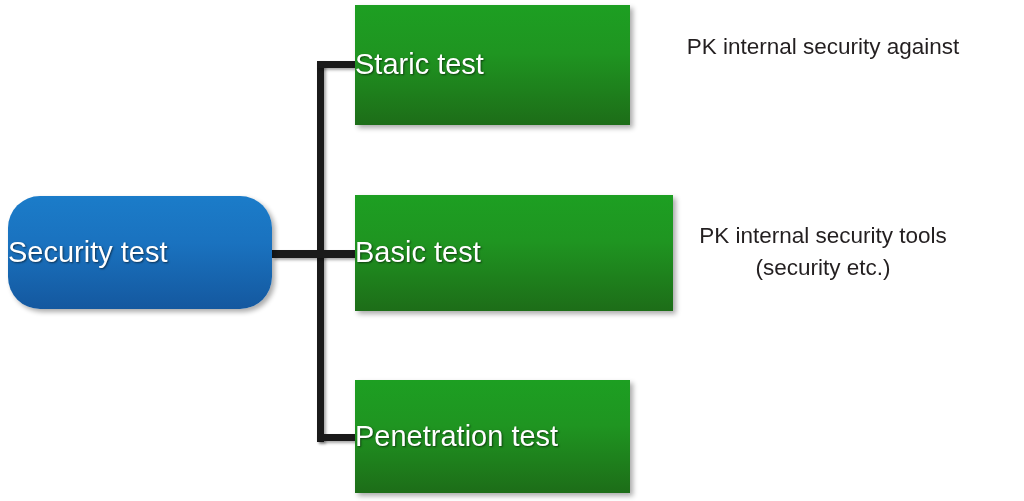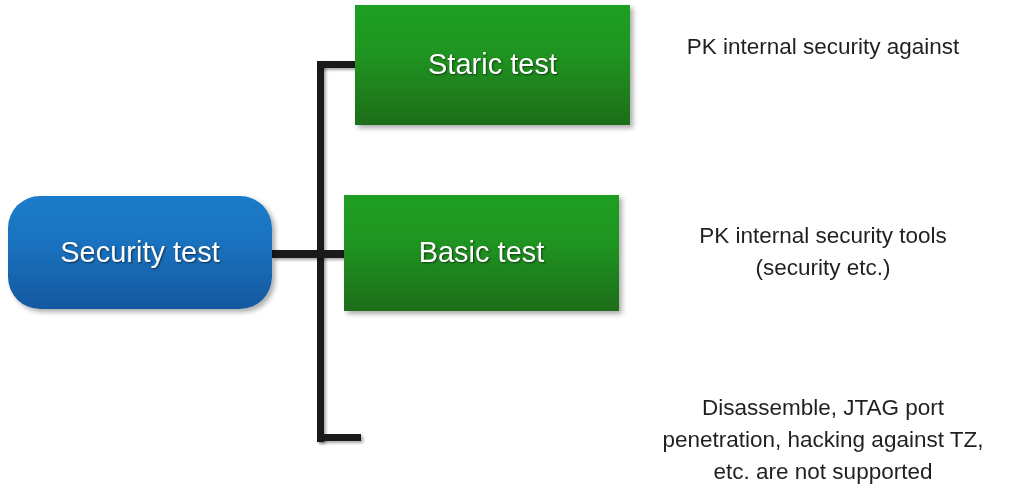--- a/index.html
+++ b/index.html
@@ -28,40 +28,39 @@
   #conn-trunk   { left: 317px; top: 61px;  width: 7px;  height: 381px; }
   #conn-top     { left: 317px; top: 61px;  width: 44px; height: 7px; }
   #conn-middle  { left: 272px; top: 250px; width: 89px; height: 8px; }
   #conn-bottom  { left: 317px; top: 434px; width: 44px; height: 7px; }
 
   
   .node {
     position: absolute;
     display: flex;
     align-items: center;
-    justify-content: center;
     box-sizing: border-box;
     color: #ffffff;
     text-shadow: 1px 1px 2px rgba(0,0,0,0.55);
     box-shadow: 3px 3px 5px rgba(0,0,0,0.33);
     text-align: center;
     line-height: 1.15;
   }
   .node-root {
     background: linear-gradient(to bottom, #1b7cc9 0%, #1a72bf 42%, #14589f 100%);
     font-size: 29px;
   }
   .node-child {
     background: linear-gradient(to bottom, #1d9f22 0%, #1f9521 40%, #1d6d18 100%);
     font-size: 29px;
   }
 
   #node-security-test    { left: 8px;   top: 196px; width: 264px; height: 113px; border-radius: 32px; }
   #node-staric-test      { left: 355px; top: 5px;   width: 275px; height: 120px; }
-  #node-basic-test       { left: 344px; top: 195px; width: 275px; height: 116px; }
+  #node-basic-test       { left: 355px; top: 195px; width: 318px; height: 116px; }
   #node-penetration-test { left: 355px; top: 380px; width: 275px; height: 113px; }
 
   .node-label { display: block; }
 
   
   .annotation {
     position: absolute;
     color: #231f20;
     font-size: 22.5px;
     line-height: 1.42;
@@ -89,29 +88,27 @@
   </div>
 
   <div class="node node-child" id="node-staric-test">
     <span class="node-label">Staric test</span>
   </div>
 
   <div class="node node-child" id="node-basic-test">
     <span class="node-label">Basic test</span>
   </div>
 
+  <div class="node node-child" id="node-penetration-test">
+    <span class="node-label">Penetration test</span>
+  </div>
 
   <div class="annotation" id="annotation-staric">
     <span class="annotation-line">PK internal security against</span>
   </div>
 
   <div class="annotation" id="annotation-basic">
     <span class="annotation-line">PK internal security tools</span>
     <span class="annotation-line">(security etc.)</span>
   </div>
 
-  <div class="annotation" id="annotation-penetration">
-    <span class="annotation-line">Disassemble, JTAG port</span>
-    <span class="annotation-line">penetration, hacking against TZ,</span>
-    <span class="annotation-line">etc. are not supported</span>
-  </div>
 
 </div>
 
 </body></html>

